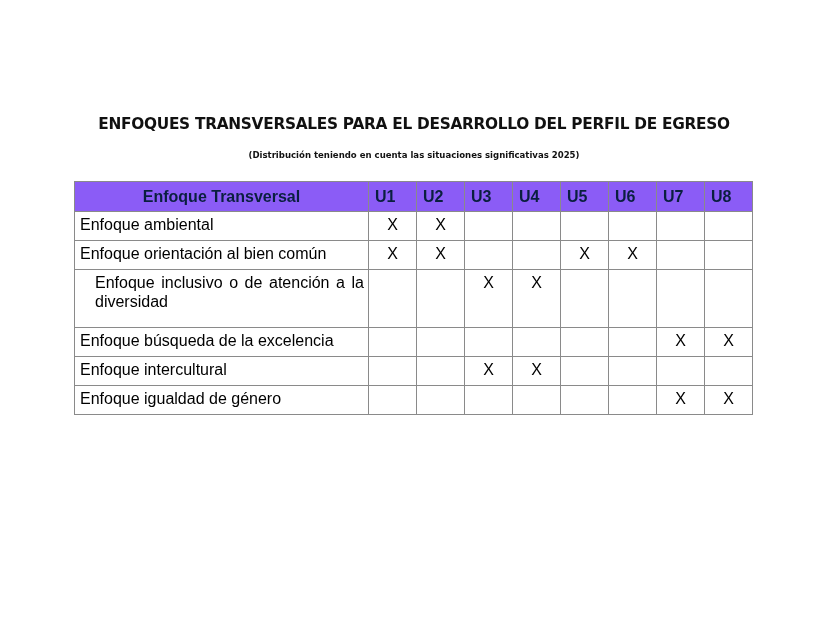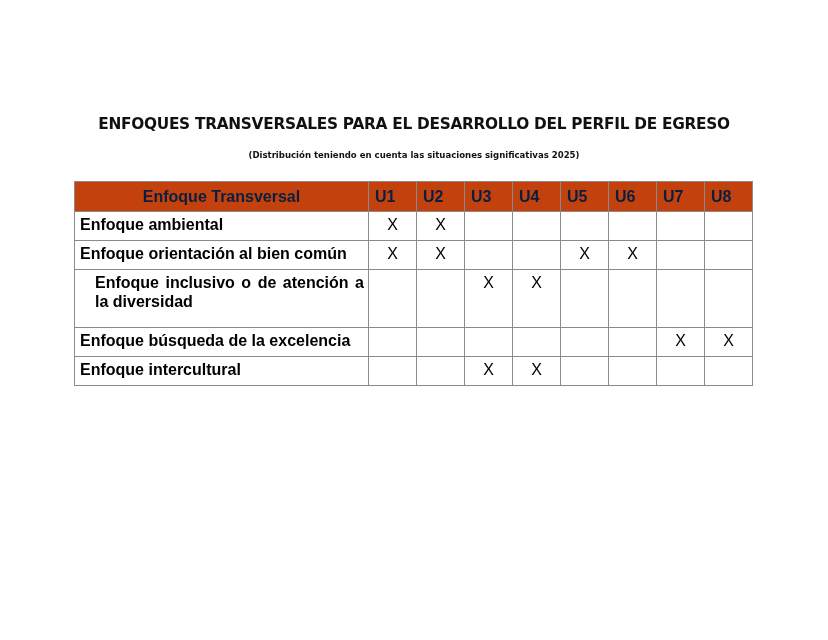--- a/index.html
+++ b/index.html
@@ -1,23 +1,23 @@
 <!DOCTYPE html>
 <html><head>
   <meta charset="utf-8">
   <style>
     html, body { margin: 0; padding: 0; background: #ffffff; }
     body { width: 828px; height: 640px; position: relative; overflow: hidden; font-family: "Liberation Sans", sans-serif; color: #000; }
     .title { position: absolute; left: 0; width: 828px; top: 114px; text-align: center; font-family: "DejaVu Sans", sans-serif; font-weight: bold; font-size: 16.5px; letter-spacing: -0.3px; color: #111; transform: scaleX(0.93); transform-origin: center; }
     .subtitle { position: absolute; left: 0; width: 828px; top: 149px; text-align: center; font-family: "DejaVu Sans", sans-serif; font-weight: bold; font-size: 9.5px; color: #111; transform: scaleX(0.9); transform-origin: center; }
     table { position: absolute; left: 74px; top: 181px; border-collapse: collapse; table-layout: fixed; width: 678px; }
     td, th { border: 1px solid #8a8a8a; padding: 0; font-size: 16px; }
-    th { background: #c2410c; font-weight: bold; color: #0a1f3f; height: 29px; text-align: left; padding-left: 6px; }
+    th { background: #8b5cf6; font-weight: bold; color: #0a1f3f; height: 29px; text-align: left; padding-left: 6px; }
     th.label-h { text-align: center; padding-left: 0; }
-    td.label { padding-left: 5px; padding-right: 4px; vertical-align: top; padding-top: 3px; line-height: 19px; font-weight: bold; }
+    td.label { padding-left: 5px; padding-right: 4px; vertical-align: top; padding-top: 3px; line-height: 19px; }
     td.label.just { text-align: justify; text-align-last: left; padding-left: 20px; }
     td.mark { text-align: center; vertical-align: top; padding-top: 3px; line-height: 19px; }
     tr.r-norm td { height: 25px; }
     tr.r-tall td { height: 54px; }
   </style>
 </head>
 <body>
 
 <div class="title">ENFOQUES TRANSVERSALES PARA EL DESARROLLO DEL PERFIL DE EGRESO</div>
 <div class="subtitle">(Distribución teniendo en cuenta las situaciones significativas 2025)</div>
@@ -96,14 +96,25 @@
       <td class="label">Enfoque intercultural</td>
       <td class="mark"></td>
       <td class="mark"></td>
       <td class="mark">X</td>
       <td class="mark">X</td>
       <td class="mark"></td>
       <td class="mark"></td>
       <td class="mark"></td>
       <td class="mark"></td>
     </tr>
+    <tr class="r-norm">
+      <td class="label">Enfoque igualdad de género</td>
+      <td class="mark"></td>
+      <td class="mark"></td>
+      <td class="mark"></td>
+      <td class="mark"></td>
+      <td class="mark"></td>
+      <td class="mark"></td>
+      <td class="mark">X</td>
+      <td class="mark">X</td>
+    </tr>
   </tbody>
 </table>
 
 </body></html>

